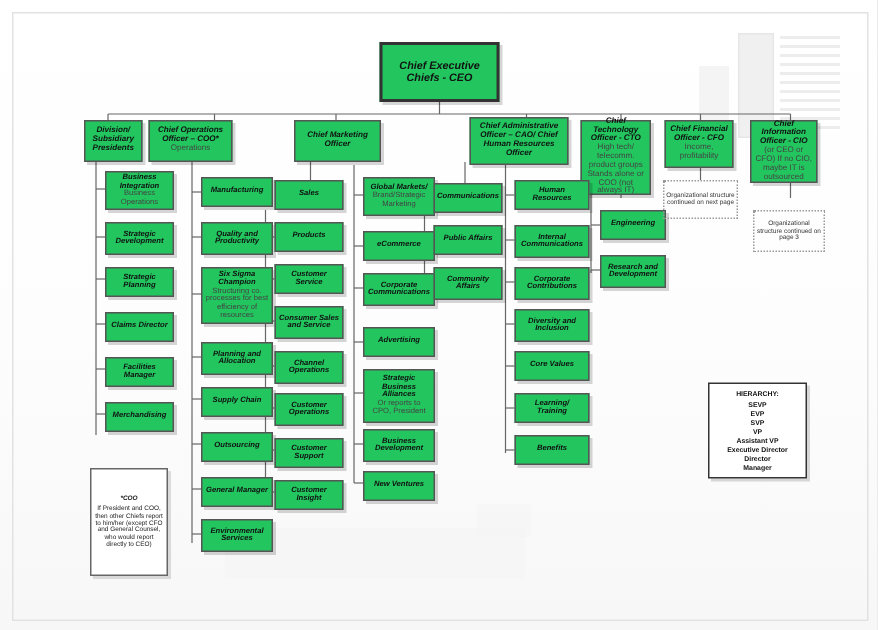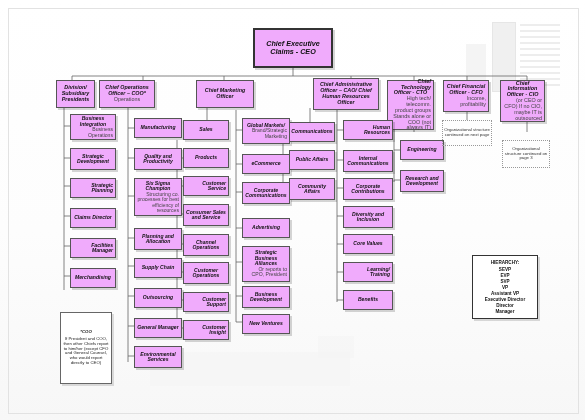--- a/index.html
+++ b/index.html
@@ -18,23 +18,23 @@
   .wm-soft{background:#f4f4f4;}
   .frame{position:absolute;left:8px;top:8px;width:569px;height:404px;
      border:1px solid #e2e2e2;background:transparent;}
 
   
   svg.links{position:absolute;left:0;top:0;width:585px;height:420px;}
 
   
   .bx{
     position:absolute;box-sizing:border-box;
-    background:#f0abfc;border:1px solid #555;
+    background:#22c55e;border:1px solid #555;
     display:flex;flex-direction:column;align-items:center;justify-content:center;
-    text-align:right;line-height:1.08;
+    text-align:center;line-height:1.08;
     font-style:italic;font-weight:bold;color:#111;
     padding:1px 2px;
     box-shadow:2px 2px 0 rgba(0,0,0,.16);
   }
   .bx .sub{font-style:normal;font-weight:normal;color:#444;}
   .ceo{font-size:7.2px;border:2px solid #333;}
   .lvl1{font-size:5.4px;}
   .lvl2{font-size:5.1px;}
   .note{
     position:absolute;box-sizing:border-box;background:transparent;
@@ -142,21 +142,21 @@
         <path d="M394,180 L400,180"></path>
       <path d="M414,126 L414,132"></path>
 
       <path d="M467,112 L467,120"></path>
       <path d="M527,122 L527,132"></path>
     </g>
   </svg>
 
   <div class="bx ceo" style="left:253px;top:28px;width:80px;height:40px;">
     <span>Chief Executive</span>
-    <span>Claims - CEO</span>
+    <span>Chiefs - CEO</span>
   </div>
 
   <div class="bx lvl1" style="left:56px;top:80px;width:39px;height:28px;">
     <span>Division/</span>
     <span>Subsidiary</span>
     <span>Presidents</span>
   </div>
 
   <div class="bx lvl1" style="left:99px;top:80px;width:56px;height:28px;">
     <span>Chief Operations</span>

